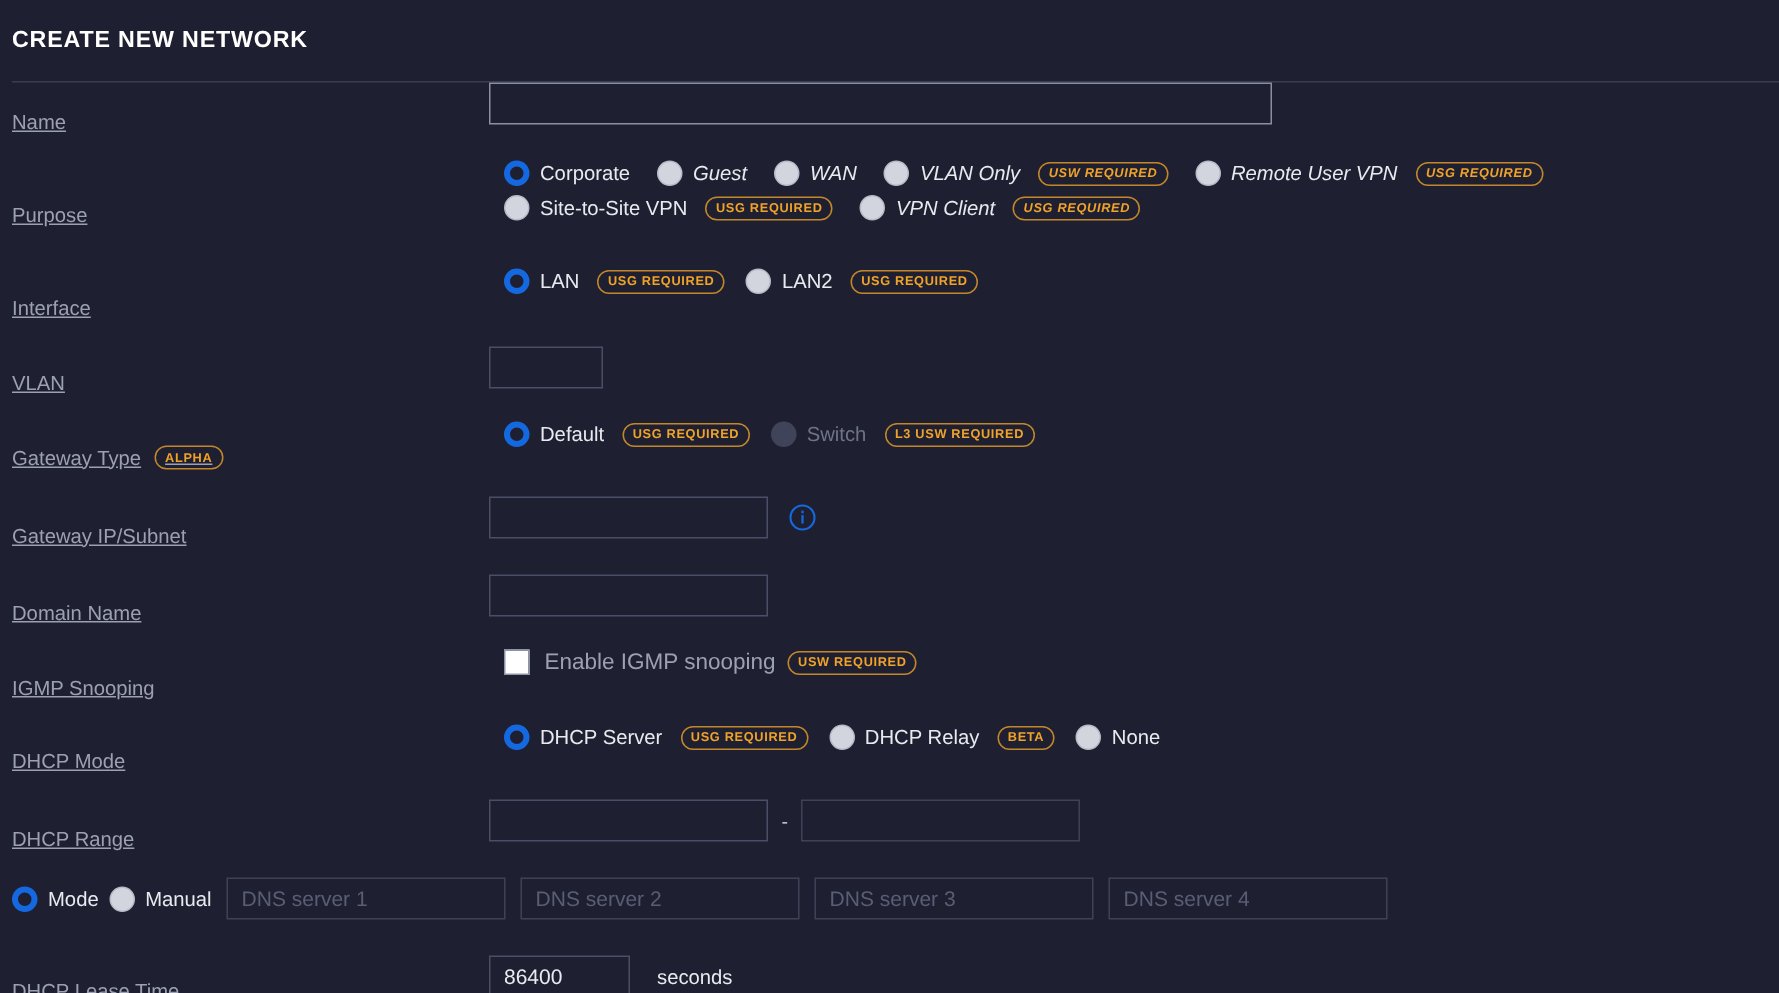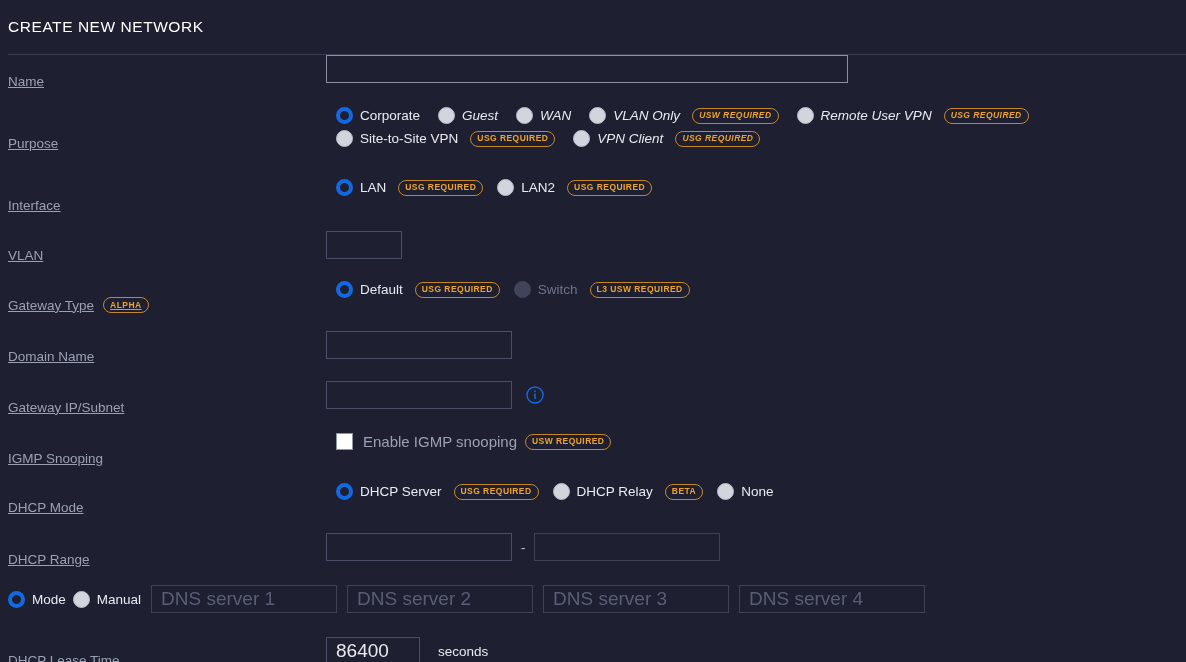--- a/index.html
+++ b/index.html
@@ -27,21 +27,21 @@
   .header {
     height: 54px;
     box-sizing: border-box;
     padding: 0 0 0 8px;
     display: flex;
     align-items: center;
     background: #1e2031;
   }
   .header-title {
     font-size: 15.5px;
-    font-weight: normal;
+    font-weight: bold;
     letter-spacing: 0.55px;
     color: #ffffff;
   }
   .header-rule {
     height: 1px;
     background: #3a3d52;
     margin: 0 0 0 8px;
     width: 1178px;
   }
 
@@ -104,21 +104,21 @@
   .r-lease    { height: 46px; }
   .r-lease .row-label    { height: 46px; }
 
   
   .txt {
     box-sizing: border-box;
     background: #1e2031;
     border: 1px solid #8a8fa3;
     color: #e8eaf0;
     font-family: "Liberation Sans", sans-serif;
-    font-size: 19px;
+    font-size: 14px;
     padding: 0 9px;
     height: 28px;
     outline: none;
     border-radius: 0;
   }
   .txt::placeholder { color: #595e74; opacity: 1; }
   .txt.soft   { border-color: #4a4f68; }
   .txt.softer { border-color: #3d4257; }
 
   .w-name   { width: 522px; }
@@ -330,45 +330,45 @@
           </div>
           <div class="opt dim gap-14">
             <span class="radio off-dim"></span>
             <span class="opt-label">Switch</span>
             <span class="badge gap-5">L3 USW REQUIRED</span>
           </div>
         </div>
       </div>
     </div>
 
-    <div class="row r-domain">
-      <div class="row-label">Domain Name</div>
-      <div class="row-control">
-        <div class="ctl-line ind-2">
-          <input class="txt w-domain soft" type="text" placeholder="" style="">
-        </div>
-      </div>
-    </div>
-
     <div class="row r-gwip">
       <div class="row-label">Gateway IP/Subnet</div>
       <div class="row-control">
         <div class="ctl-line ind-2">
           <input class="txt w-gwip soft" type="text" placeholder="" style="">
           <span class="info-icon">
             <svg viewBox="0 0 18 18" width="18" height="18" aria-hidden="true">
               <circle cx="9" cy="9" r="8" fill="none" stroke="#1569e0" stroke-width="1.4"></circle>
               <rect x="8.25" y="7.4" width="1.5" height="5.6" fill="#1569e0"></rect>
               <rect x="8.25" y="4.4" width="1.5" height="1.8" fill="#1569e0"></rect>
             </svg>
           </span>
         </div>
       </div>
     </div>
 
+    <div class="row r-domain">
+      <div class="row-label">Domain Name</div>
+      <div class="row-control">
+        <div class="ctl-line ind-2">
+          <input class="txt w-domain soft" type="text" placeholder="" style="">
+        </div>
+      </div>
+    </div>
+
     <div class="row r-igmp">
       <div class="row-label">IGMP Snooping</div>
       <div class="row-control">
         <div class="ctl-line ind-12">
           <span class="checkbox"></span>
           <span class="cb-label gap-10">Enable IGMP snooping</span>
           <span class="badge gap-8">USW REQUIRED</span>
         </div>
       </div>
     </div>

